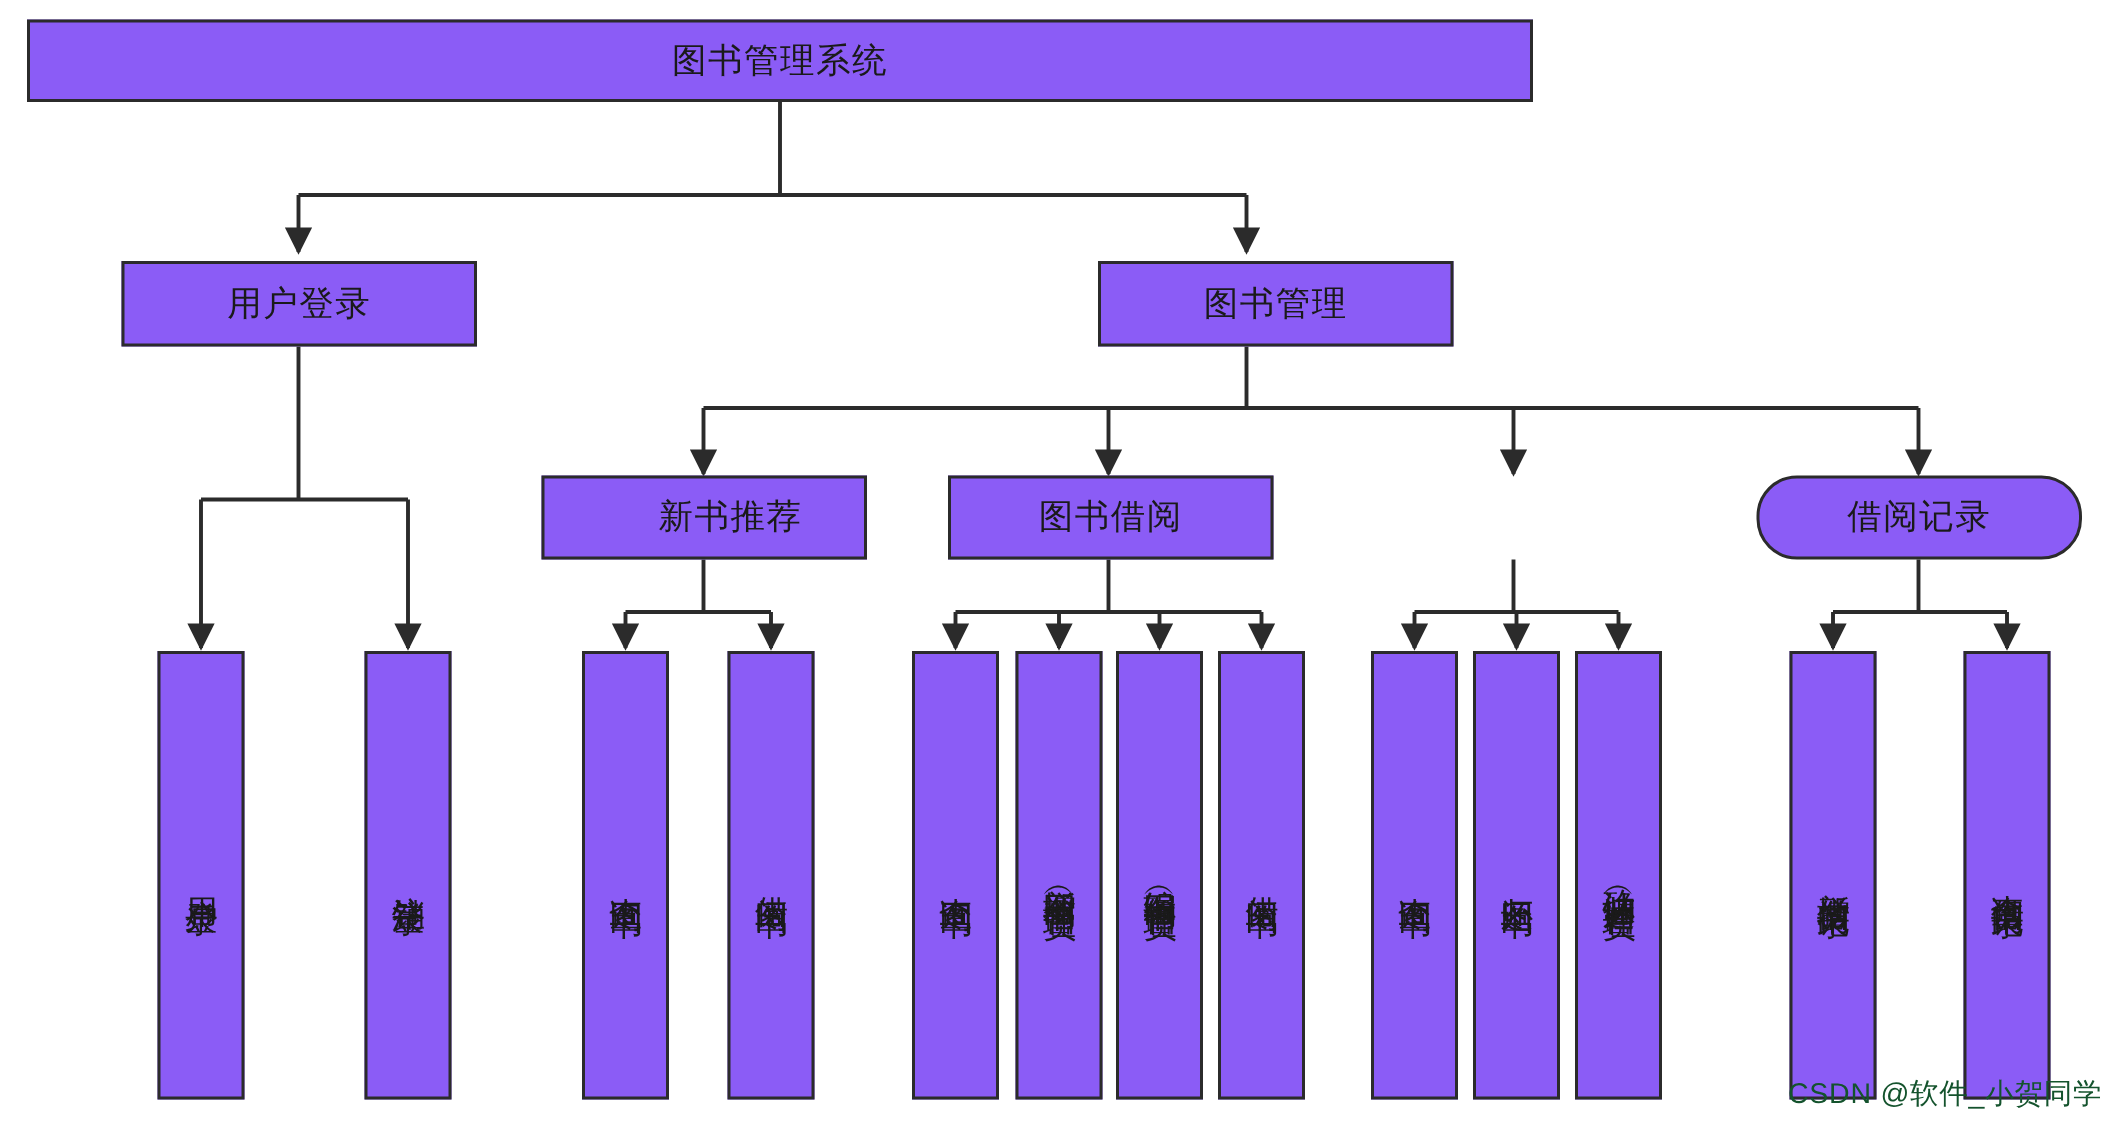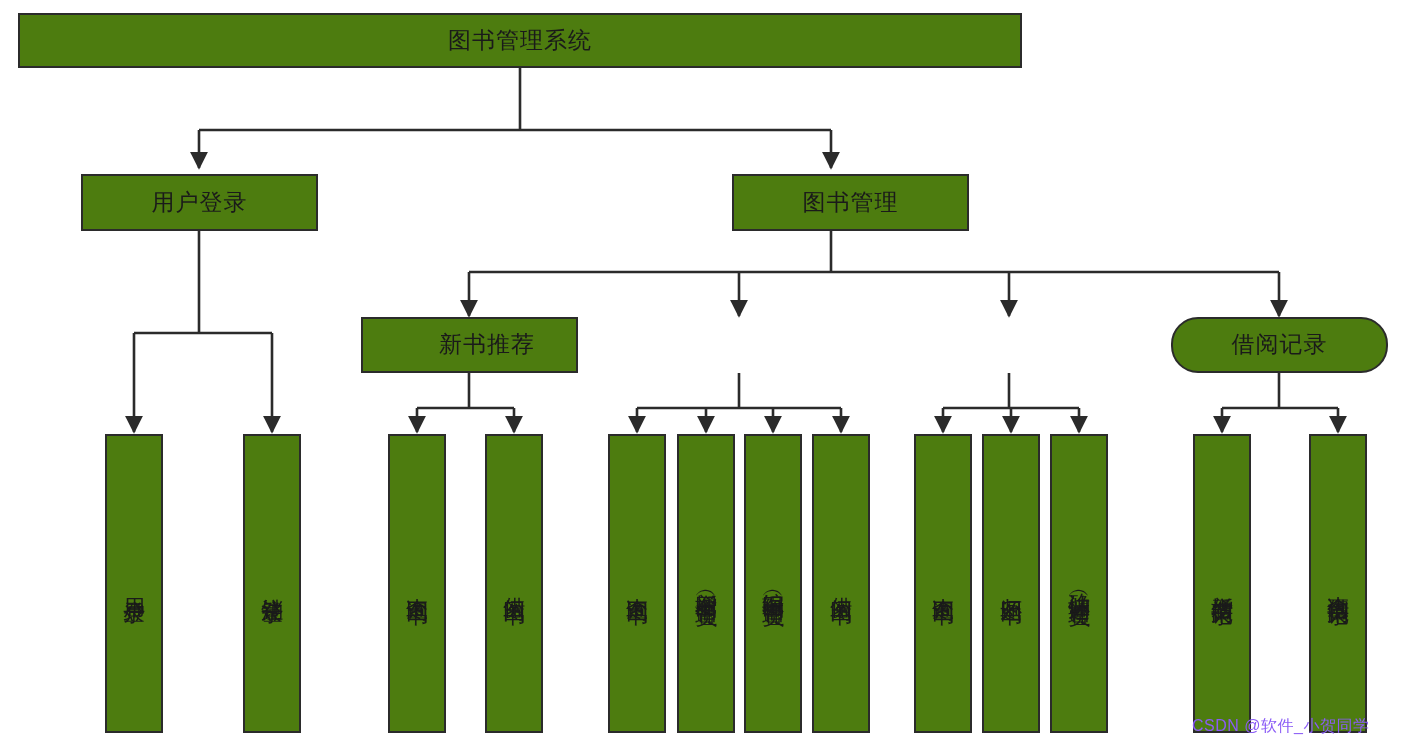--- a/index.html
+++ b/index.html
@@ -22,21 +22,21 @@
     left: 0;
     top: 0;
     width: 1405px;
     height: 747px;
     pointer-events: none;
   }
   .node {
     position: absolute;
     box-sizing: border-box;
     border: 2px solid #2b2b2b;
-    background: #4d7c0f;
+    background: #8b5cf6;
     display: flex;
     align-items: center;
     justify-content: center;
     color: #1a1a1a;
   }
   .node .label {
     display: block;
     text-align: center;
     line-height: 1.18;
     color: #1a1a1a;
@@ -56,22 +56,22 @@
   .node.vert .label {
     writing-mode: vertical-rl;
     text-orientation: upright;
     font-size: 22px;
     line-height: 1.12;
     letter-spacing: 2px;
     white-space: nowrap;
   }
   .watermark {
     position: absolute;
-    color: #8b5cf6;
-    font-size: 16px;
+    color: #14532d;
+    font-size: 19px;
     letter-spacing: 0.5px;
     white-space: nowrap;
     user-select: none;
   }
 </style>
 </head>
 <body>
 
 <div id="canvas">
 
@@ -135,20 +135,23 @@
   </div>
 
   <div class="node horiz" style="left:732px; top:174px; width:237px; height:57px;">
     <span class="label">图书管理</span>
   </div>
 
   <div class="node horiz" style="left:361px; top:317px; width:217px; height:56px;padding-left:35px;">
     <span class="label">新书推荐</span>
   </div>
 
+  <div class="node horiz" style="left:632px; top:317px; width:217px; height:56px;">
+    <span class="label">图书借阅</span>
+  </div>
 
 
   <div class="node horiz" style="left:1171px; top:317px; width:217px; height:56px;border-radius:27px;">
     <span class="label">借阅记录</span>
   </div>
 
   <div class="node vert" style="left:105px; top:434px; width:58px; height:299px;">
     <span class="label">用户登录</span>
   </div>
 

